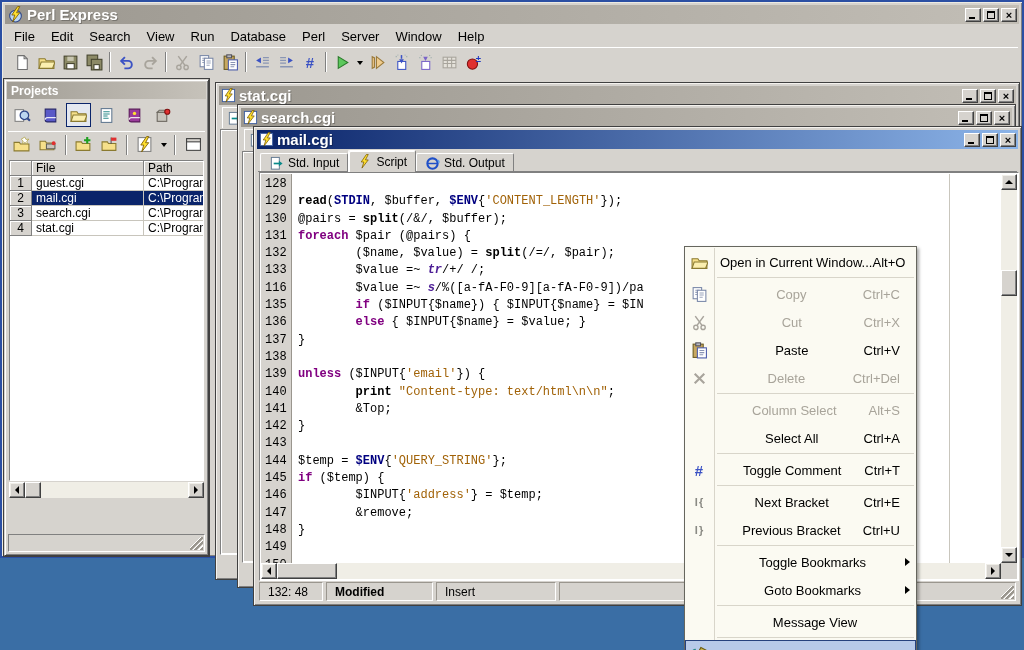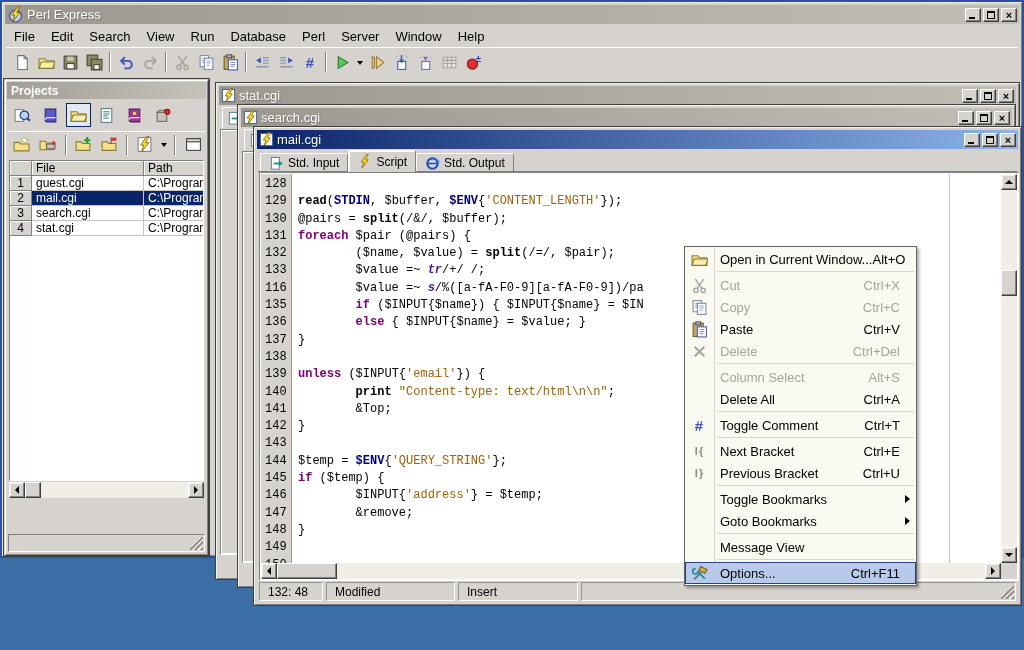--- a/index.html
+++ b/index.html
@@ -7,21 +7,21 @@
   body { font-family:"Liberation Sans", sans-serif; font-size:13px; position:relative; background:#3A6EA5; }
   .abs { position:absolute; }
 
   
   .window { background:#D6D3CE; border:1px solid #404040; border-top-color:#D6D3CE; border-left-color:#D6D3CE;
             box-shadow: inset 1px 1px 0 #FFFFFF, inset -1px -1px 0 #808080, 0 0 0 1px #404040; }
   .titlebar { position:absolute; left:3px; right:3px; top:3px; height:19px; display:flex; align-items:center;
               padding:0 2px; gap:3px; overflow:hidden; }
   .titlebar.gray { background:linear-gradient(90deg,#9C9890,#C2BEB6); }
   .titlebar.blue { background:linear-gradient(90deg,#0A246A,#8CB4E8); }
-  .title-text { color:#fff; font-weight:normal; font-size:13px; white-space:nowrap; flex:1; text-shadow:1px 1px 0 rgba(0,0,0,.25); }
+  .title-text { color:#fff; font-weight:bold; font-size:15px; white-space:nowrap; flex:1; text-shadow:1px 1px 0 rgba(0,0,0,.25); }
   .winbtns { display:flex; gap:2px; }
   .wbtn { width:16px; height:14px; background:#D6D3CE; border:1px solid #404040; border-top-color:#FFFFFF; border-left-color:#FFFFFF;
           box-shadow: inset -1px -1px 0 #808080; position:relative; cursor:default; }
   .wbtn .g-min { position:absolute; left:3px; bottom:2px; width:6px; height:2px; background:#000; }
   .wbtn .g-max { position:absolute; left:3px; top:2px; width:8px; height:8px; border:1px solid #000; border-top-width:2px; }
   .wbtn .g-close { position:absolute; left:0; top:0; width:100%; height:100%; font:bold 11px/12px "Liberation Sans",sans-serif; text-align:center; }
 
   
   #main-window { left:0; top:0; width:1024px; height:558px; border:2px solid #2B4FA3; background:#D6D3CE;
                  box-shadow: inset 1px 1px 0 #EDEBE3, inset -1px -1px 0 #808080; }
@@ -119,21 +119,21 @@
 
   
   #mail-status { position:absolute; left:5px; right:5px; bottom:4px; height:19px; display:flex; gap:3px; }
   .st-panel { border:1px solid #9a968e; border-bottom-color:#fff; border-right-color:#fff; font-size:12px;
               display:flex; align-items:center; padding:0 8px; white-space:nowrap; position:relative; }
 
   
   #context-menu { left:684px; top:246px; width:233px; background:#FBFAF2; border:1px solid #66665E;
                   box-shadow: 2px 2px 3px rgba(0,0,0,.35); z-index:100; padding:1px 0; }
   #context-menu .gutter-line { position:absolute; left:29px; top:1px; bottom:1px; width:1px; background:#D8D5CA; }
-  .cm-item { height:22px; display:flex; align-items:center; position:relative; padding-right:6px; }
+  .cm-item { height:28px; display:flex; align-items:center; position:relative; padding-right:6px;text-align:center; }
   .cm-icon { width:29px; display:flex; align-items:center; justify-content:center; flex-shrink:0; }
   .cm-label { flex:1; font-size:13px; color:#000; white-space:nowrap; padding-left:6px; }
   .cm-short { font-size:13px; color:#000; padding-right:10px; }
   .cm-item.disabled .cm-label, .cm-item.disabled .cm-short { color:#A8A49A; }
   .cm-sep { height:4px; position:relative; }
   .cm-sep::after { content:""; position:absolute; left:32px; right:2px; top:1px; height:1px; background:#D8D5CA; }
   .cm-item.hl { background:#B7CAE9; outline:1px solid #26427E; outline-offset:-1px; }
   .cm-sub { width:0; height:0; border:4px solid transparent; border-left:5px solid #000; margin-right:-4px; }
   .bracket-glyph { font:bold 11px "Liberation Sans",sans-serif; color:#8a8a84; letter-spacing:1px; }
 </style>
@@ -688,21 +688,21 @@
         </span>
       <span class="sb-btn">
           <span class="tri-r"></span>
         </span>
     </div>
     <div id="ed-corner"></div>
   </div>
 
   <div id="mail-status">
       <div class="st-panel" style="width: 64px;">132: 48</div>
-      <div class="st-panel" style="width: 129px;">Modified</div>
+      <div class="st-panel" style="width: 107px; font-weight: bold;">Modified</div>
       <div class="st-panel" style="width: 120px;">Insert</div>
       <div class="st-panel" style="flex: 1 1 0%;">
         <span class="grip"></span>
       </div>
     </div>
 </div>
 
 <div id="context-menu" class="abs">
   <div class="gutter-line"></div>
 <div class="cm-item">
@@ -712,39 +712,39 @@
           <path d="M1 13.5 3 7.5h13l-2.3 6z" fill="#FBEFAF" stroke="#8A7A30"></path>
         </svg>
       </span>
       <span class="cm-label">Open in Current Window...</span>
       <span class="cm-short">Alt+O</span>
     </div>
     <div class="cm-sep"></div>
     <div class="cm-item disabled">
       <span class="cm-icon">
         <svg width="17" height="17" viewBox="0 0 16 16">
-          <path d="M4 2l6.5 9M12 2 5.5 11" stroke="#A8A49C" stroke-width="1.4"></path>
-          <circle cx="4.6" cy="12.6" r="2" fill="none" stroke="#A8A49C" stroke-width="1.3"></circle>
-          <circle cx="11.4" cy="12.6" r="2" fill="none" stroke="#A8A49C" stroke-width="1.3"></circle>
-        </svg>
-      </span>
-      <span class="cm-label">Cut</span>
-      <span class="cm-short">Ctrl+X</span>
-    </div>
-    <div class="cm-item disabled">
-      <span class="cm-icon">
-        <svg width="17" height="17" viewBox="0 0 16 16">
           <rect x="2" y="1.5" width="8" height="10.5" fill="#fff" stroke="#7A88A8"></rect>
           <path d="M4 4h4M4 6h4M4 8h3" stroke="#9AA4BC"></path>
           <rect x="6" y="4" width="8" height="10.5" fill="#fff" stroke="#7A88A8"></rect>
           <path d="M8 6.5h4M8 8.5h4M8 10.5h3" stroke="#9AA4BC"></path>
         </svg>
       </span>
       <span class="cm-label">Copy</span>
       <span class="cm-short">Ctrl+C</span>
+    </div>
+    <div class="cm-item disabled">
+      <span class="cm-icon">
+        <svg width="17" height="17" viewBox="0 0 16 16">
+          <path d="M4 2l6.5 9M12 2 5.5 11" stroke="#A8A49C" stroke-width="1.4"></path>
+          <circle cx="4.6" cy="12.6" r="2" fill="none" stroke="#A8A49C" stroke-width="1.3"></circle>
+          <circle cx="11.4" cy="12.6" r="2" fill="none" stroke="#A8A49C" stroke-width="1.3"></circle>
+        </svg>
+      </span>
+      <span class="cm-label">Cut</span>
+      <span class="cm-short">Ctrl+X</span>
     </div>
     <div class="cm-item">
       <span class="cm-icon">
         <svg width="17" height="17" viewBox="0 0 16 16">
           <rect x="2" y="2" width="9.5" height="12.5" fill="#C8A860" stroke="#6A5A20"></rect>
           <rect x="4.5" y="0.8" width="4.5" height="2.8" fill="#B8B8C0" stroke="#50505A"></rect>
           <rect x="6" y="5.5" width="8.5" height="9.5" fill="#fff" stroke="#4A5AAA"></rect>
           <path d="M8 8h4.5M8 10h4.5M8 12h3.5" stroke="#8A94B4"></path>
         </svg>
       </span>
@@ -761,21 +761,21 @@
       <span class="cm-short">Ctrl+Del</span>
     </div>
     <div class="cm-sep"></div>
     <div class="cm-item disabled">
       <span class="cm-icon"></span>
       <span class="cm-label">Column Select</span>
       <span class="cm-short">Alt+S</span>
     </div>
     <div class="cm-item">
       <span class="cm-icon"></span>
-      <span class="cm-label">Delete All</span>
+      <span class="cm-label">Select All</span>
       <span class="cm-short">Ctrl+A</span>
     </div>
     <div class="cm-sep"></div>
     <div class="cm-item">
       <span class="cm-icon">
         <svg width="17" height="17" viewBox="0 0 16 16">
           <text x="3.5" y="13" font-size="14" font-weight="bold" fill="#3B52C4" font-family="sans-serif">#</text>
         </svg>
       </span>
       <span class="cm-label">Toggle Comment</span>

